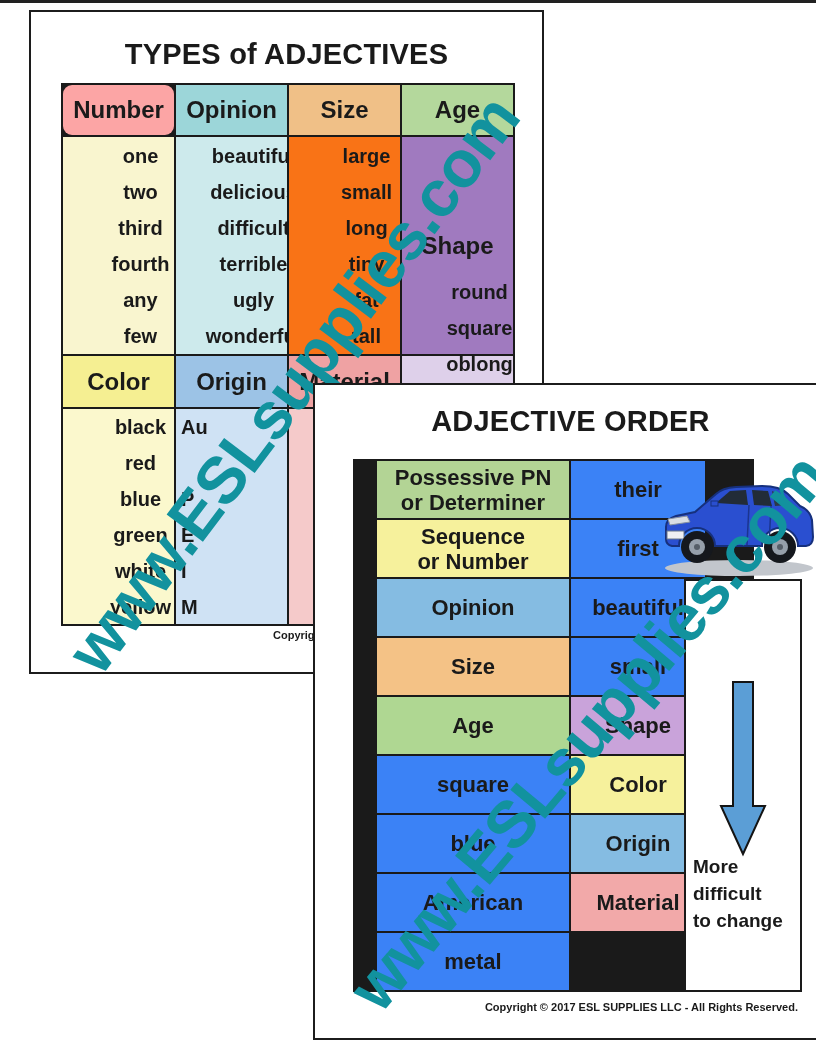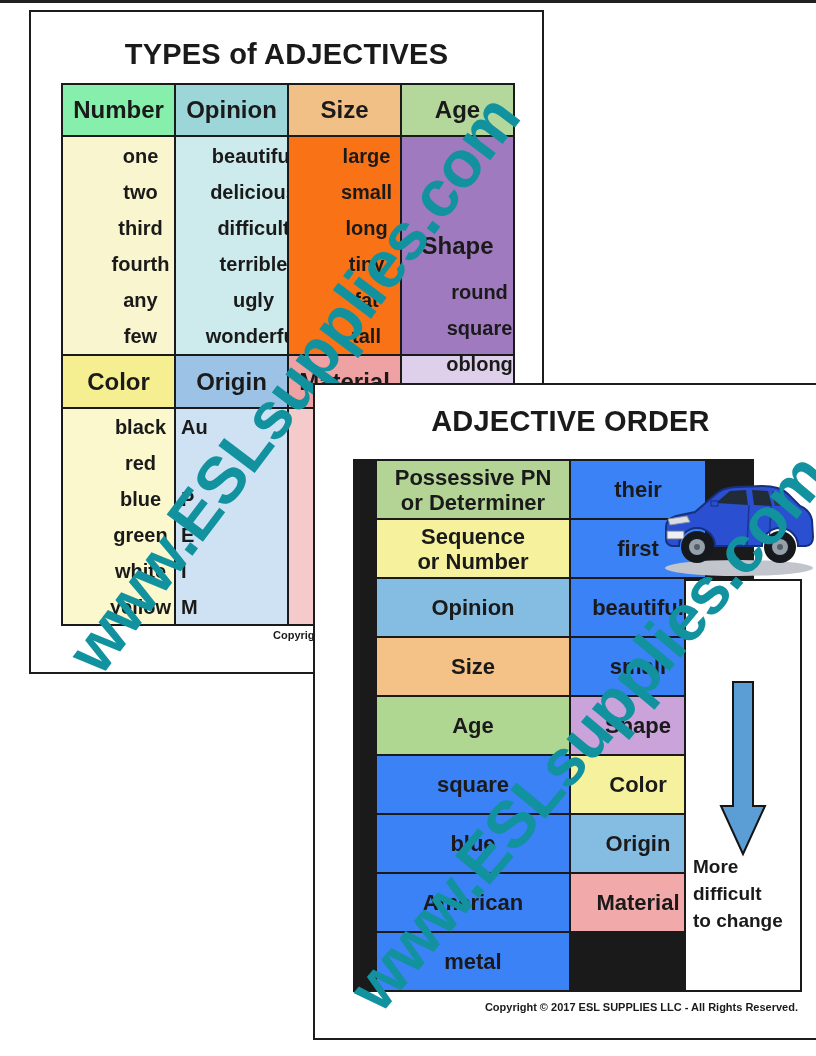--- a/index.html
+++ b/index.html
@@ -45,21 +45,21 @@
 </style>
 </head>
 <body>
 
 <div class="top-edge"></div>
 
 <section class="poster" id="poster1">
   <h1 class="p-title">TYPES of ADJECTIVES</h1>
 
   <div class="grid" id="table1">
-    <div class="cell hcell" style="background-color: #86efac;">Number</div>
+    <div class="cell hcell" style="background-color: #fca5a5; border-radius: 9px;">Number</div>
     <div class="cell hcell" style="background-color: rgb(156, 214, 217);">Opinion</div>
     <div class="cell hcell" style="background-color: rgb(240, 192, 135);">Size</div>
     <div class="cell hcell" style="background-color: rgb(180, 216, 156);">Age</div>
 
     <div class="cell wcell" style="background-color: rgb(249, 245, 207);">one
 two
 third
 fourth
 any
 few</div>

